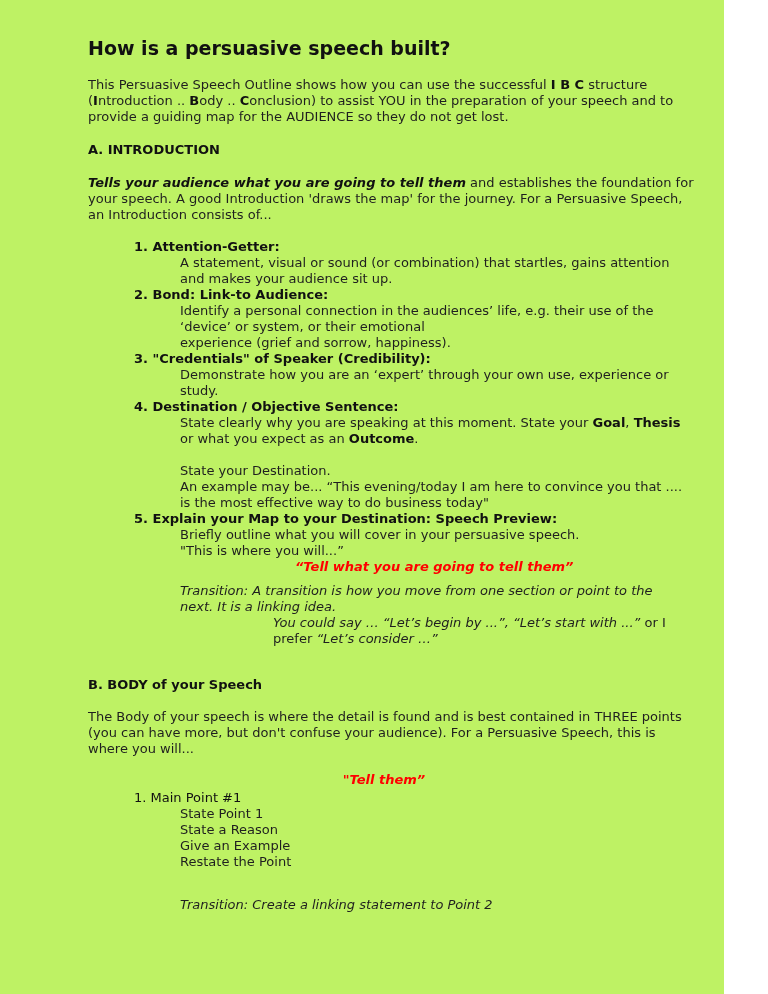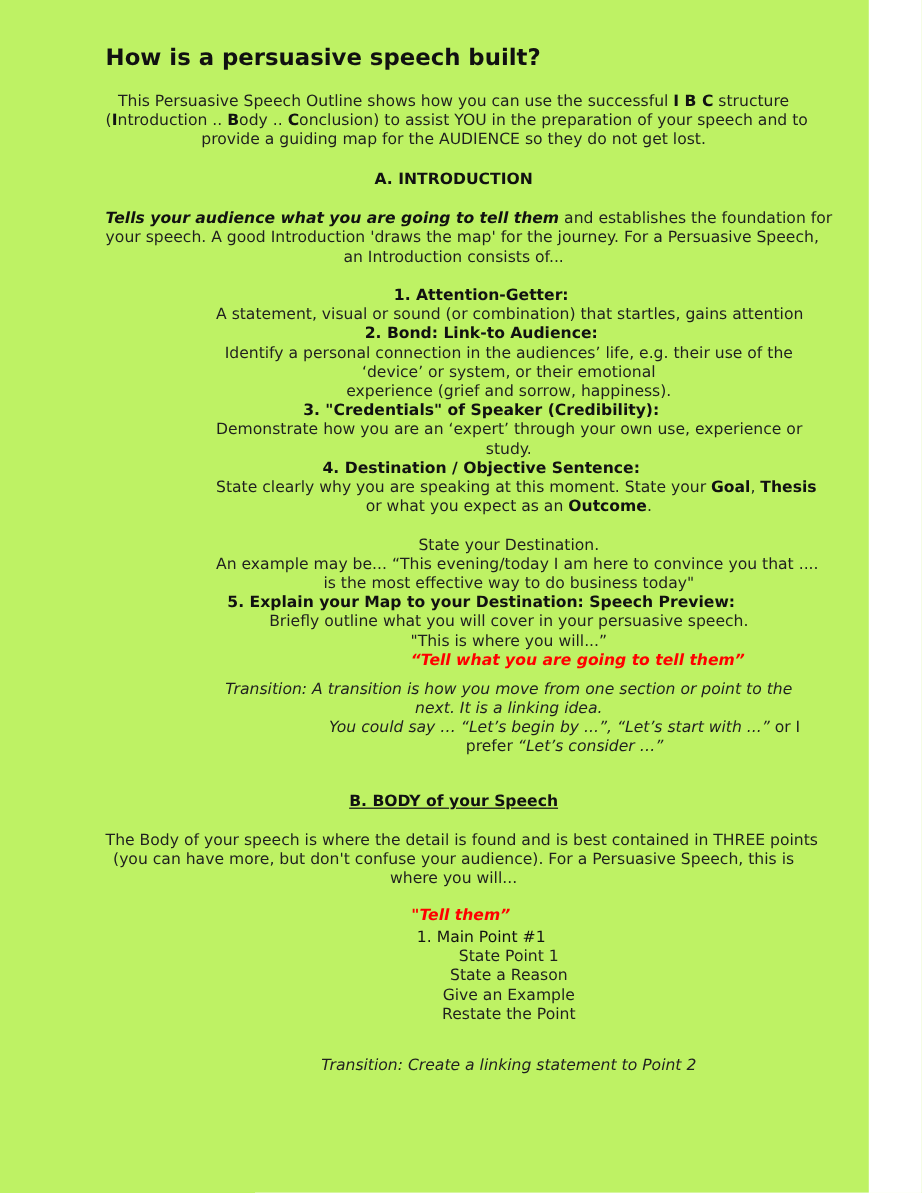--- a/index.html
+++ b/index.html
@@ -7,57 +7,57 @@
     position:relative;
     width:724px;height:994px;
     background:#bef264;
     overflow:hidden;
     font-family:"DejaVu Sans","Liberation Sans",sans-serif;
     font-size:13px;line-height:16px;
     color:#1f1f1f;
     box-sizing:border-box;
     padding:37px 56px 0 88px;
   }
-  .blk{margin:0;white-space:nowrap;text-align:center;}
+  .blk{margin:0;white-space:nowrap;}
   .title{
     font-size:19px;line-height:23px;font-weight:bold;color:#111;
     margin:0 0 17px 0;white-space:nowrap;
   }
   .heading{font-weight:bold;color:#111;}
   .ind1{margin-left:46px;}
   .ind2{margin-left:92px;}
   .ind3{margin-left:185px;}
   .redline-a{margin-left:207px;}
   .center{width:592px;text-align:center;}
   .mt2{margin-top:2px;}
   .mt8{margin-top:8px;}
   .mt12{}
   .mt15{margin-top:15px;}
   .mt16{margin-top:16px;}
   .mt17{margin-top:17px;}
   .mt27{margin-top:27px;}
-  .mt30{margin-top:30px;text-decoration:underline;}
+  .mt30{margin-top:30px;}
   .rb{  }
 </style>
 </head>
 <body>
 
 <div class="page">
 
   <h1 class="title">How is a persuasive speech built?</h1>
 
   <div class="blk"><span class="rb">This Persuasive Speech Outline shows how you can use the successful </span><span class="rb" style="font-weight: bold; color: rgb(17, 17, 17);">I B C</span><span class="rb"> structure</span><br><span class="rb">(</span><span class="rb" style="font-weight: bold; color: rgb(17, 17, 17);">I</span><span class="rb">ntroduction .. </span><span class="rb" style="font-weight: bold; color: rgb(17, 17, 17);">B</span><span class="rb">ody .. </span><span class="rb" style="font-weight: bold; color: rgb(17, 17, 17);">C</span><span class="rb">onclusion) to assist YOU in the preparation of your speech and to</span><br><span class="rb">provide a guiding map for the AUDIENCE so they do not get lost.</span></div>
 
   <div class="blk heading mt17">A. INTRODUCTION</div>
 
   <div class="blk mt17"><span class="rb" style="font-weight: bold; color: rgb(17, 17, 17); font-style: italic;">Tells your audience what you are going to tell them</span><span class="rb"> and establishes the foundation for</span><br><span class="rb">your speech. A good Introduction 'draws the map' for the journey. For a Persuasive Speech,</span><br><span class="rb">an Introduction consists of...</span></div>
 
   <div class="mt16">
     <div class="blk ind1"><span class="rb" style="font-weight: bold; color: rgb(17, 17, 17);">1. Attention-Getter:</span></div>
-    <div class="blk ind2"><span class="rb">A statement, visual or sound (or combination) that startles, gains attention</span><br></div>
+    <div class="blk ind2"><span class="rb">A statement, visual or sound (or combination) that startles, gains attention</span><br><span class="rb">and makes your audience sit up.</span></div>
 
     <div class="blk ind1"><span class="rb" style="font-weight: bold; color: rgb(17, 17, 17);">2. Bond: Link-to Audience:</span></div>
     <div class="blk ind2"><span class="rb">Identify a personal connection in the audiences’ life, e.g. their use of the</span><br><span class="rb">‘device’ or system, or their emotional</span><br><span class="rb">experience (grief and sorrow, happiness).</span></div>
 
     <div class="blk ind1"><span class="rb" style="font-weight: bold; color: rgb(17, 17, 17);">3. "Credentials" of Speaker (Credibility):</span></div>
     <div class="blk ind2"><span class="rb">Demonstrate how you are an ‘expert’ through your own use, experience or</span><br><span class="rb">study.</span></div>
 
     <div class="blk ind1"><span class="rb" style="font-weight: bold; color: rgb(17, 17, 17);">4. Destination / Objective Sentence:</span></div>
     <div class="blk ind2"><span class="rb">State clearly why you are speaking at this moment. State your </span><span class="rb" style="font-weight: bold; color: rgb(17, 17, 17);">Goal</span><span class="rb">, </span><span class="rb" style="font-weight: bold; color: rgb(17, 17, 17);">Thesis</span><br><span class="rb">or what you expect as an </span><span class="rb" style="font-weight: bold; color: rgb(17, 17, 17);">Outcome</span><span class="rb">.</span><br><br><span class="rb">State your Destination.</span><br><span class="rb">An example may be... “This evening/today I am here to convince you that ....</span><br><span class="rb">is the most effective way to do business today"</span></div>
 

